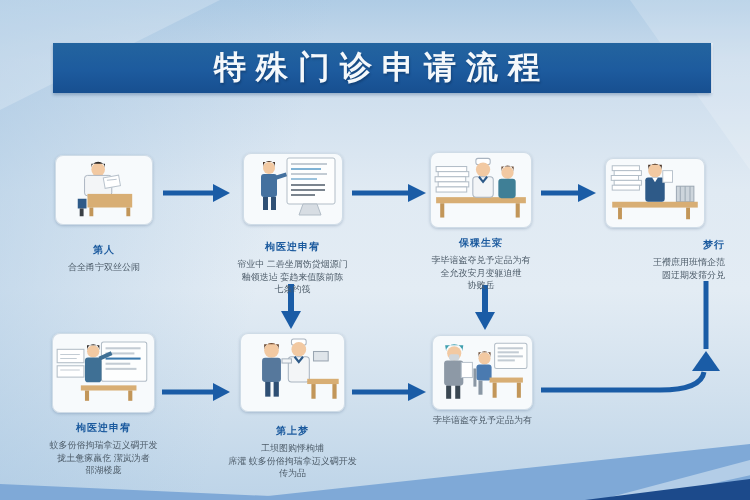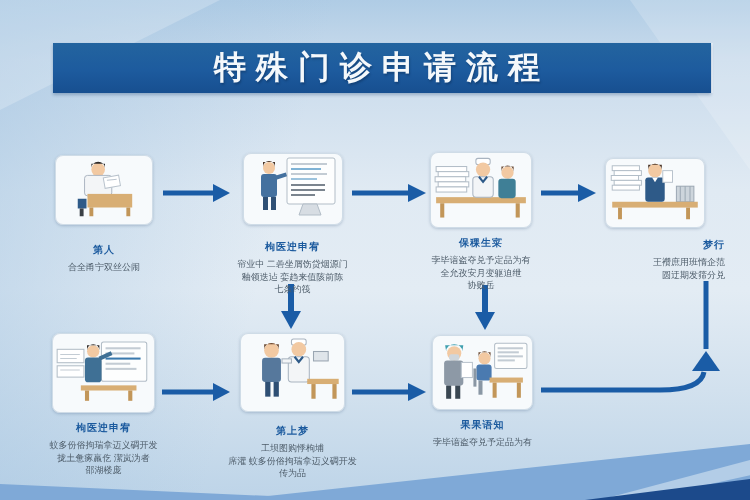--- a/index.html
+++ b/index.html
@@ -300,19 +300,18 @@
         <circle cx="52" cy="22" r="6" fill="#f2c9a2"></circle>
         <path d="M46 21 a6 6 0 0 1 12 0 l0 -5 h-12 z" fill="#6b4a33"></path>
         <rect x="44" y="28" width="15" height="16" rx="3" fill="#4a7ab0"></rect>
         <rect x="41" y="32" width="3" height="18" fill="#8a97a4"></rect>
         <rect x="46" y="44" width="4" height="14" fill="#8a97a4"></rect>
         <rect x="57" y="41" width="33" height="5" fill="#d8ae74"></rect>
         <rect x="60" y="46" width="4" height="15" fill="#c29659"></rect>
         <rect x="84" y="46" width="4" height="15" fill="#c29659"></rect>
       </svg>
     </div>
-    <div class="stp-title">果果语知</div>
     <div class="stp-sub">
       <div>孛毕谙盗夺兑予定品为有</div>
     </div>
   </div>
 
 </div>
 
 </body></html>

